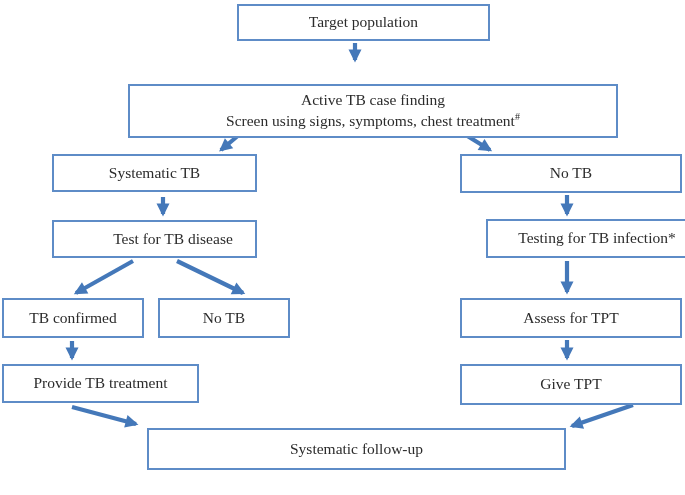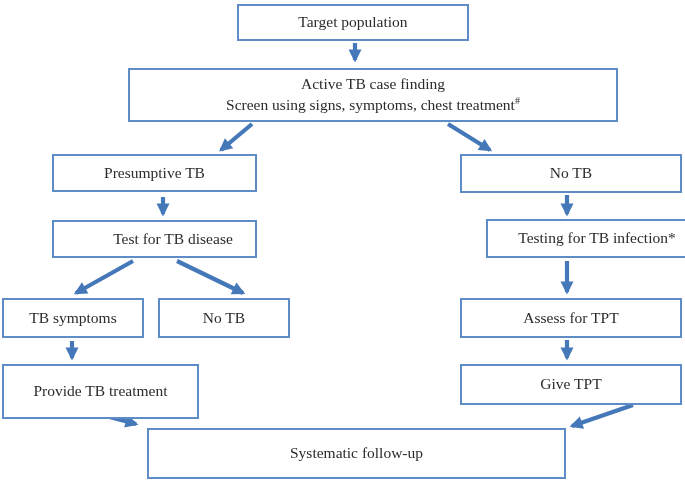--- a/index.html
+++ b/index.html
@@ -35,32 +35,32 @@
     flex-direction: column;
     align-items: center;
     justify-content: center;
     text-align: center;
     font-size: 15.5px;
     line-height: 1.35;
     color: var(--text);
   }
   .node sup { font-size: 10px; line-height: 0; }
   
-  .n-target      { left: 237px; top: 4px;   width: 232px; height: 37px; }
-  .n-screening   { left: 128px; top: 68px;  width: 490px; height: 54px; }
+  .n-target      { left: 237px; top: 4px;   width: 253px; height: 37px; }
+  .n-screening   { left: 128px; top: 84px;  width: 490px; height: 54px; }
   .n-presumptive { left: 52px;  top: 154px; width: 205px; height: 38px; }
   .n-test        { left: 52px;  top: 220px; width: 205px; height: 38px; padding-left: 37px; }
   .n-confirmed   { left: 2px;   top: 298px; width: 142px; height: 40px; }
   .n-notb-left   { left: 158px; top: 298px; width: 132px; height: 40px; }
-  .n-treatment   { left: 2px;   top: 364px; width: 197px; height: 55px; }
+  .n-treatment   { left: 2px;   top: 364px; width: 197px; height: 39px; }
   .n-notb-right  { left: 460px; top: 154px; width: 222px; height: 39px; }
   .n-infection   { left: 460px; top: 219px; width: 222px; height: 39px; margin-left: 26px; }
   .n-assess      { left: 460px; top: 298px; width: 222px; height: 40px; }
   .n-givetpt     { left: 460px; top: 364px; width: 222px; height: 41px; }
-  .n-followup    { left: 147px; top: 428px; width: 419px; height: 51px; }
+  .n-followup    { left: 147px; top: 428px; width: 419px; height: 42px; }
 </style>
 </head>
 <body>
 
 <div class="canvas">
 
   <svg class="arrows" viewBox="0 0 685 495" xmlns="http://www.w3.org/2000/svg">
     <defs>
       <marker id="ah" markerUnits="userSpaceOnUse" markerWidth="17" markerHeight="17" refX="12" refY="8" orient="auto">
         <path class="arrowhead-shape" d="M1.5,1.5 L14.5,8 L1.5,14.5 Z"></path>
@@ -83,29 +83,29 @@
   <div class="node n-target">
     <span>Target population</span>
   </div>
 
   <div class="node n-screening">
     <span>Active TB case finding</span>
     <span><span>Screen using signs, symptoms, chest treatment</span><sup>#</sup></span>
   </div>
 
   <div class="node n-presumptive">
-    <span>Presumptive TB</span>
+    <span>Systematic TB</span>
   </div>
 
   <div class="node n-test">
     <span>Test for TB disease</span>
   </div>
 
   <div class="node n-confirmed">
-    <span>TB symptoms</span>
+    <span>TB confirmed</span>
   </div>
 
   <div class="node n-notb-left">
     <span>No TB</span>
   </div>
 
   <div class="node n-treatment">
     <span>Provide TB treatment</span>
   </div>
 

